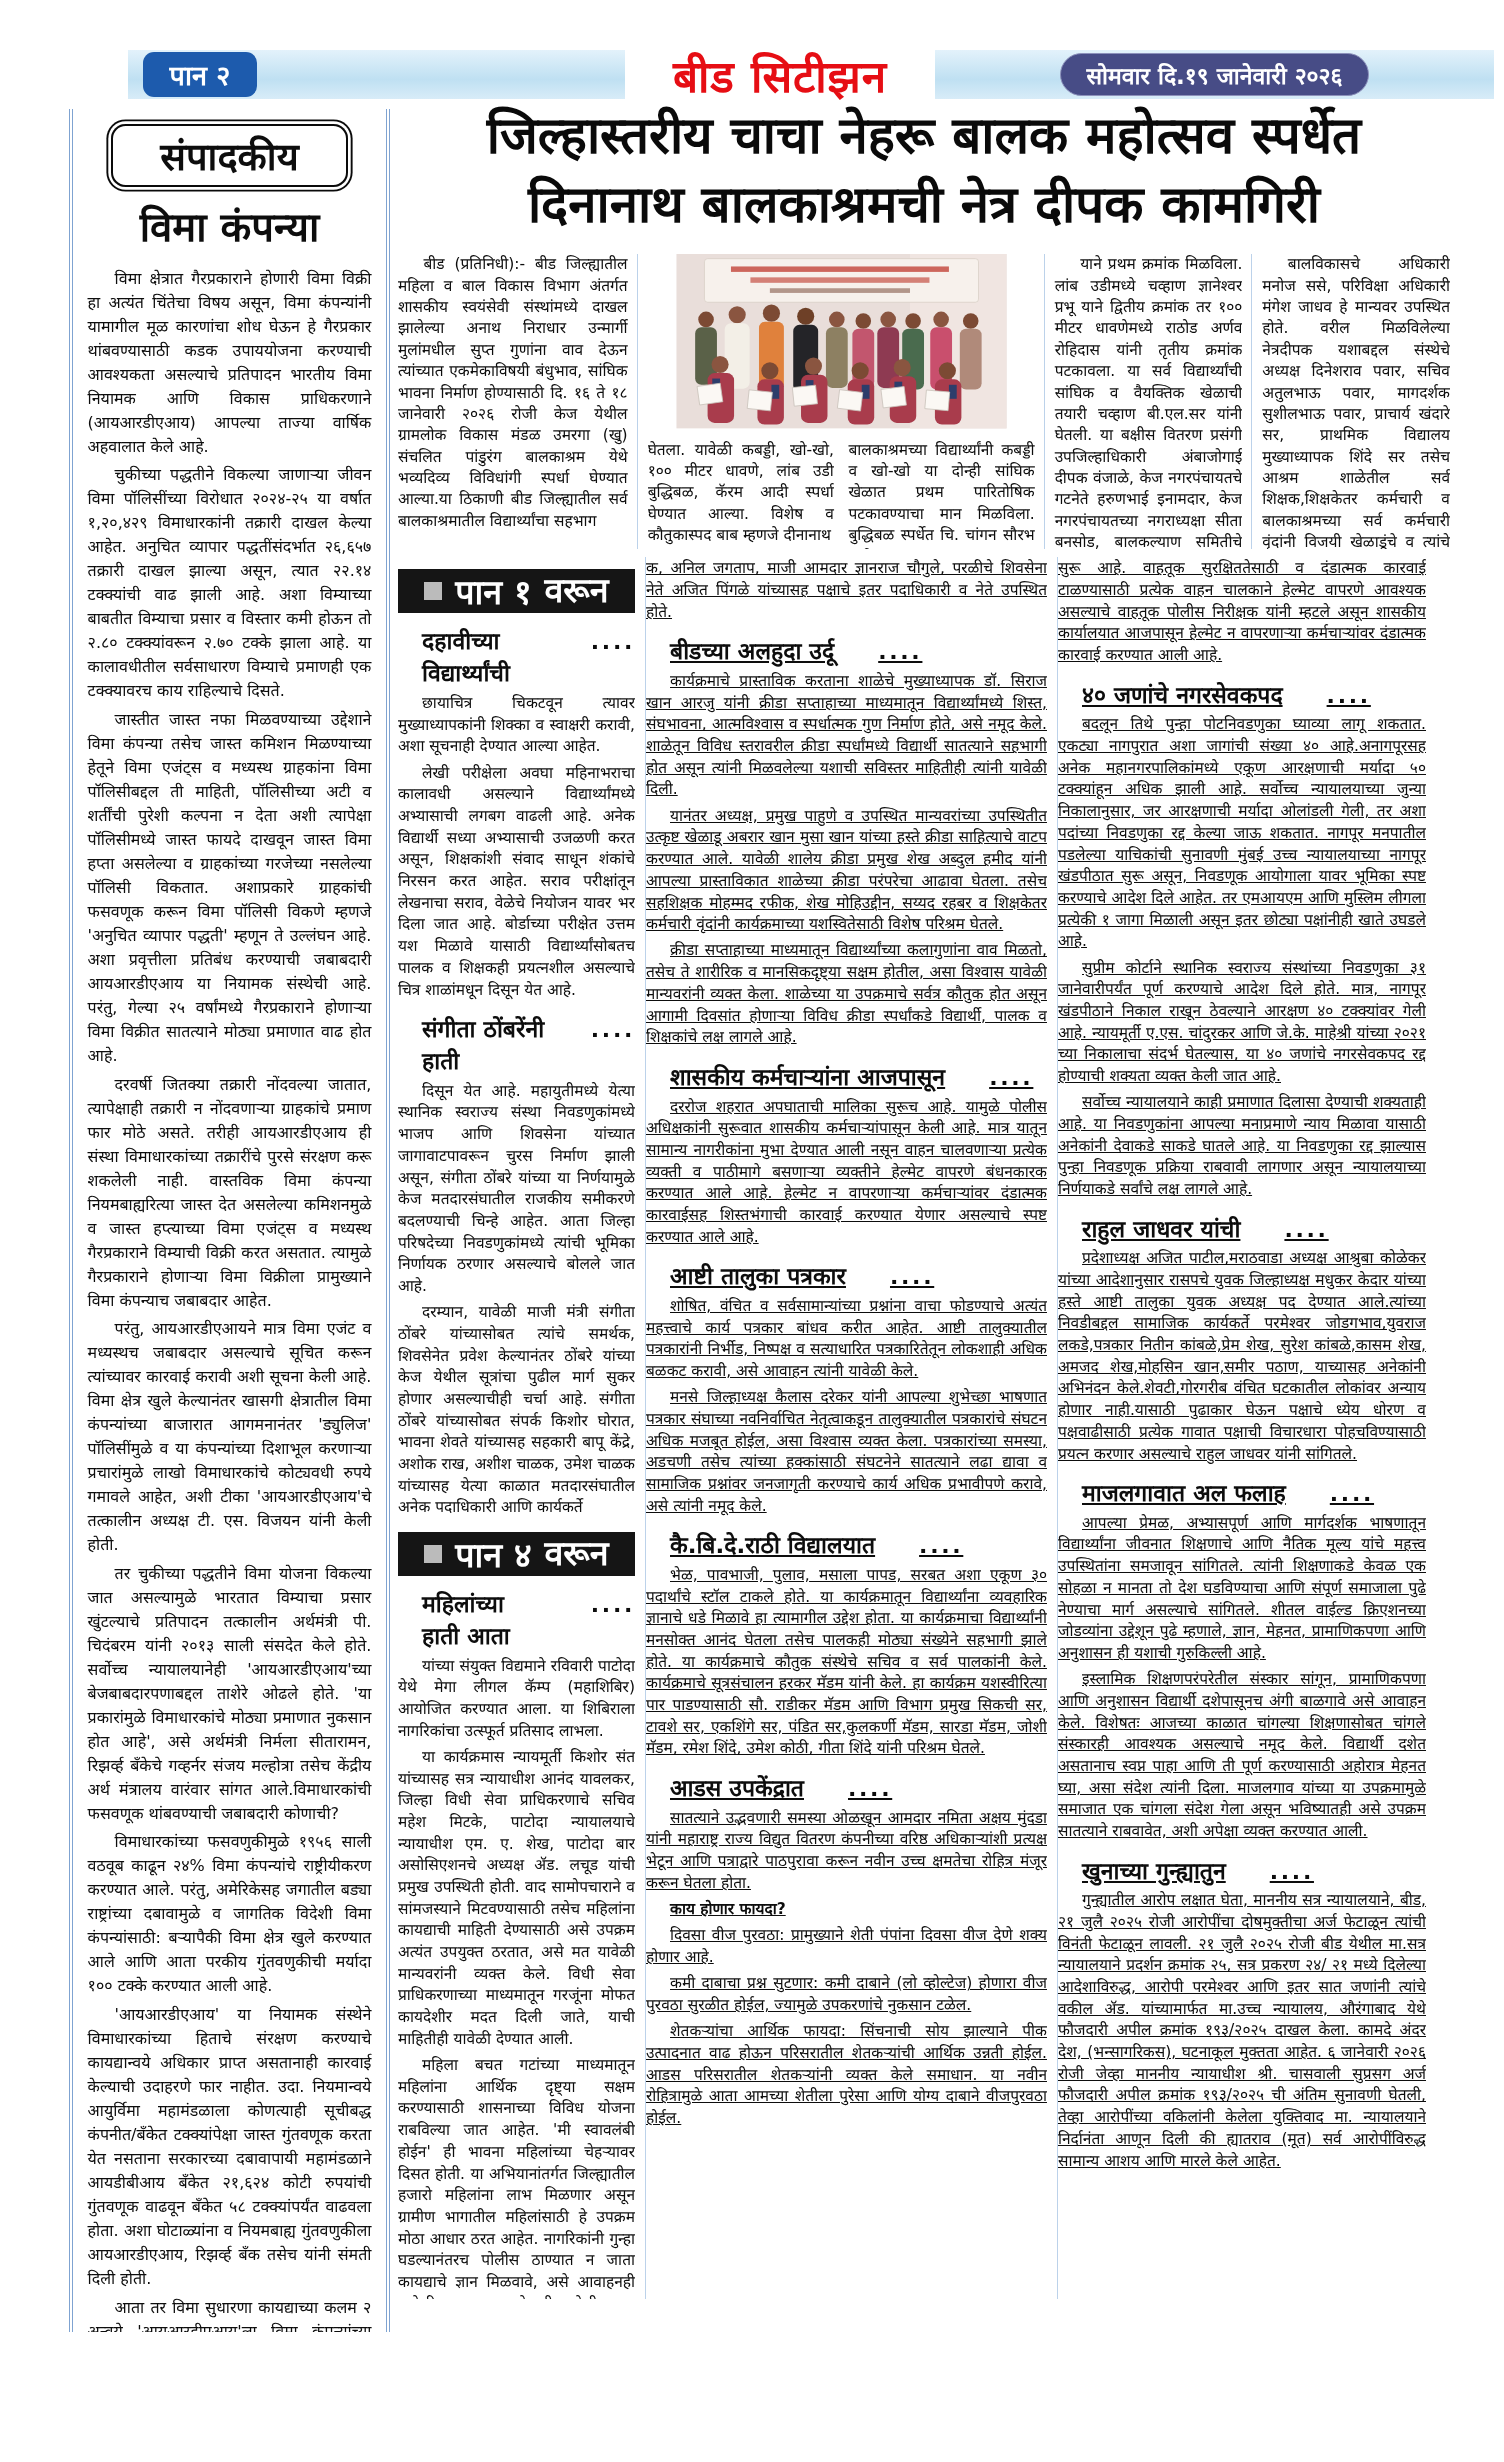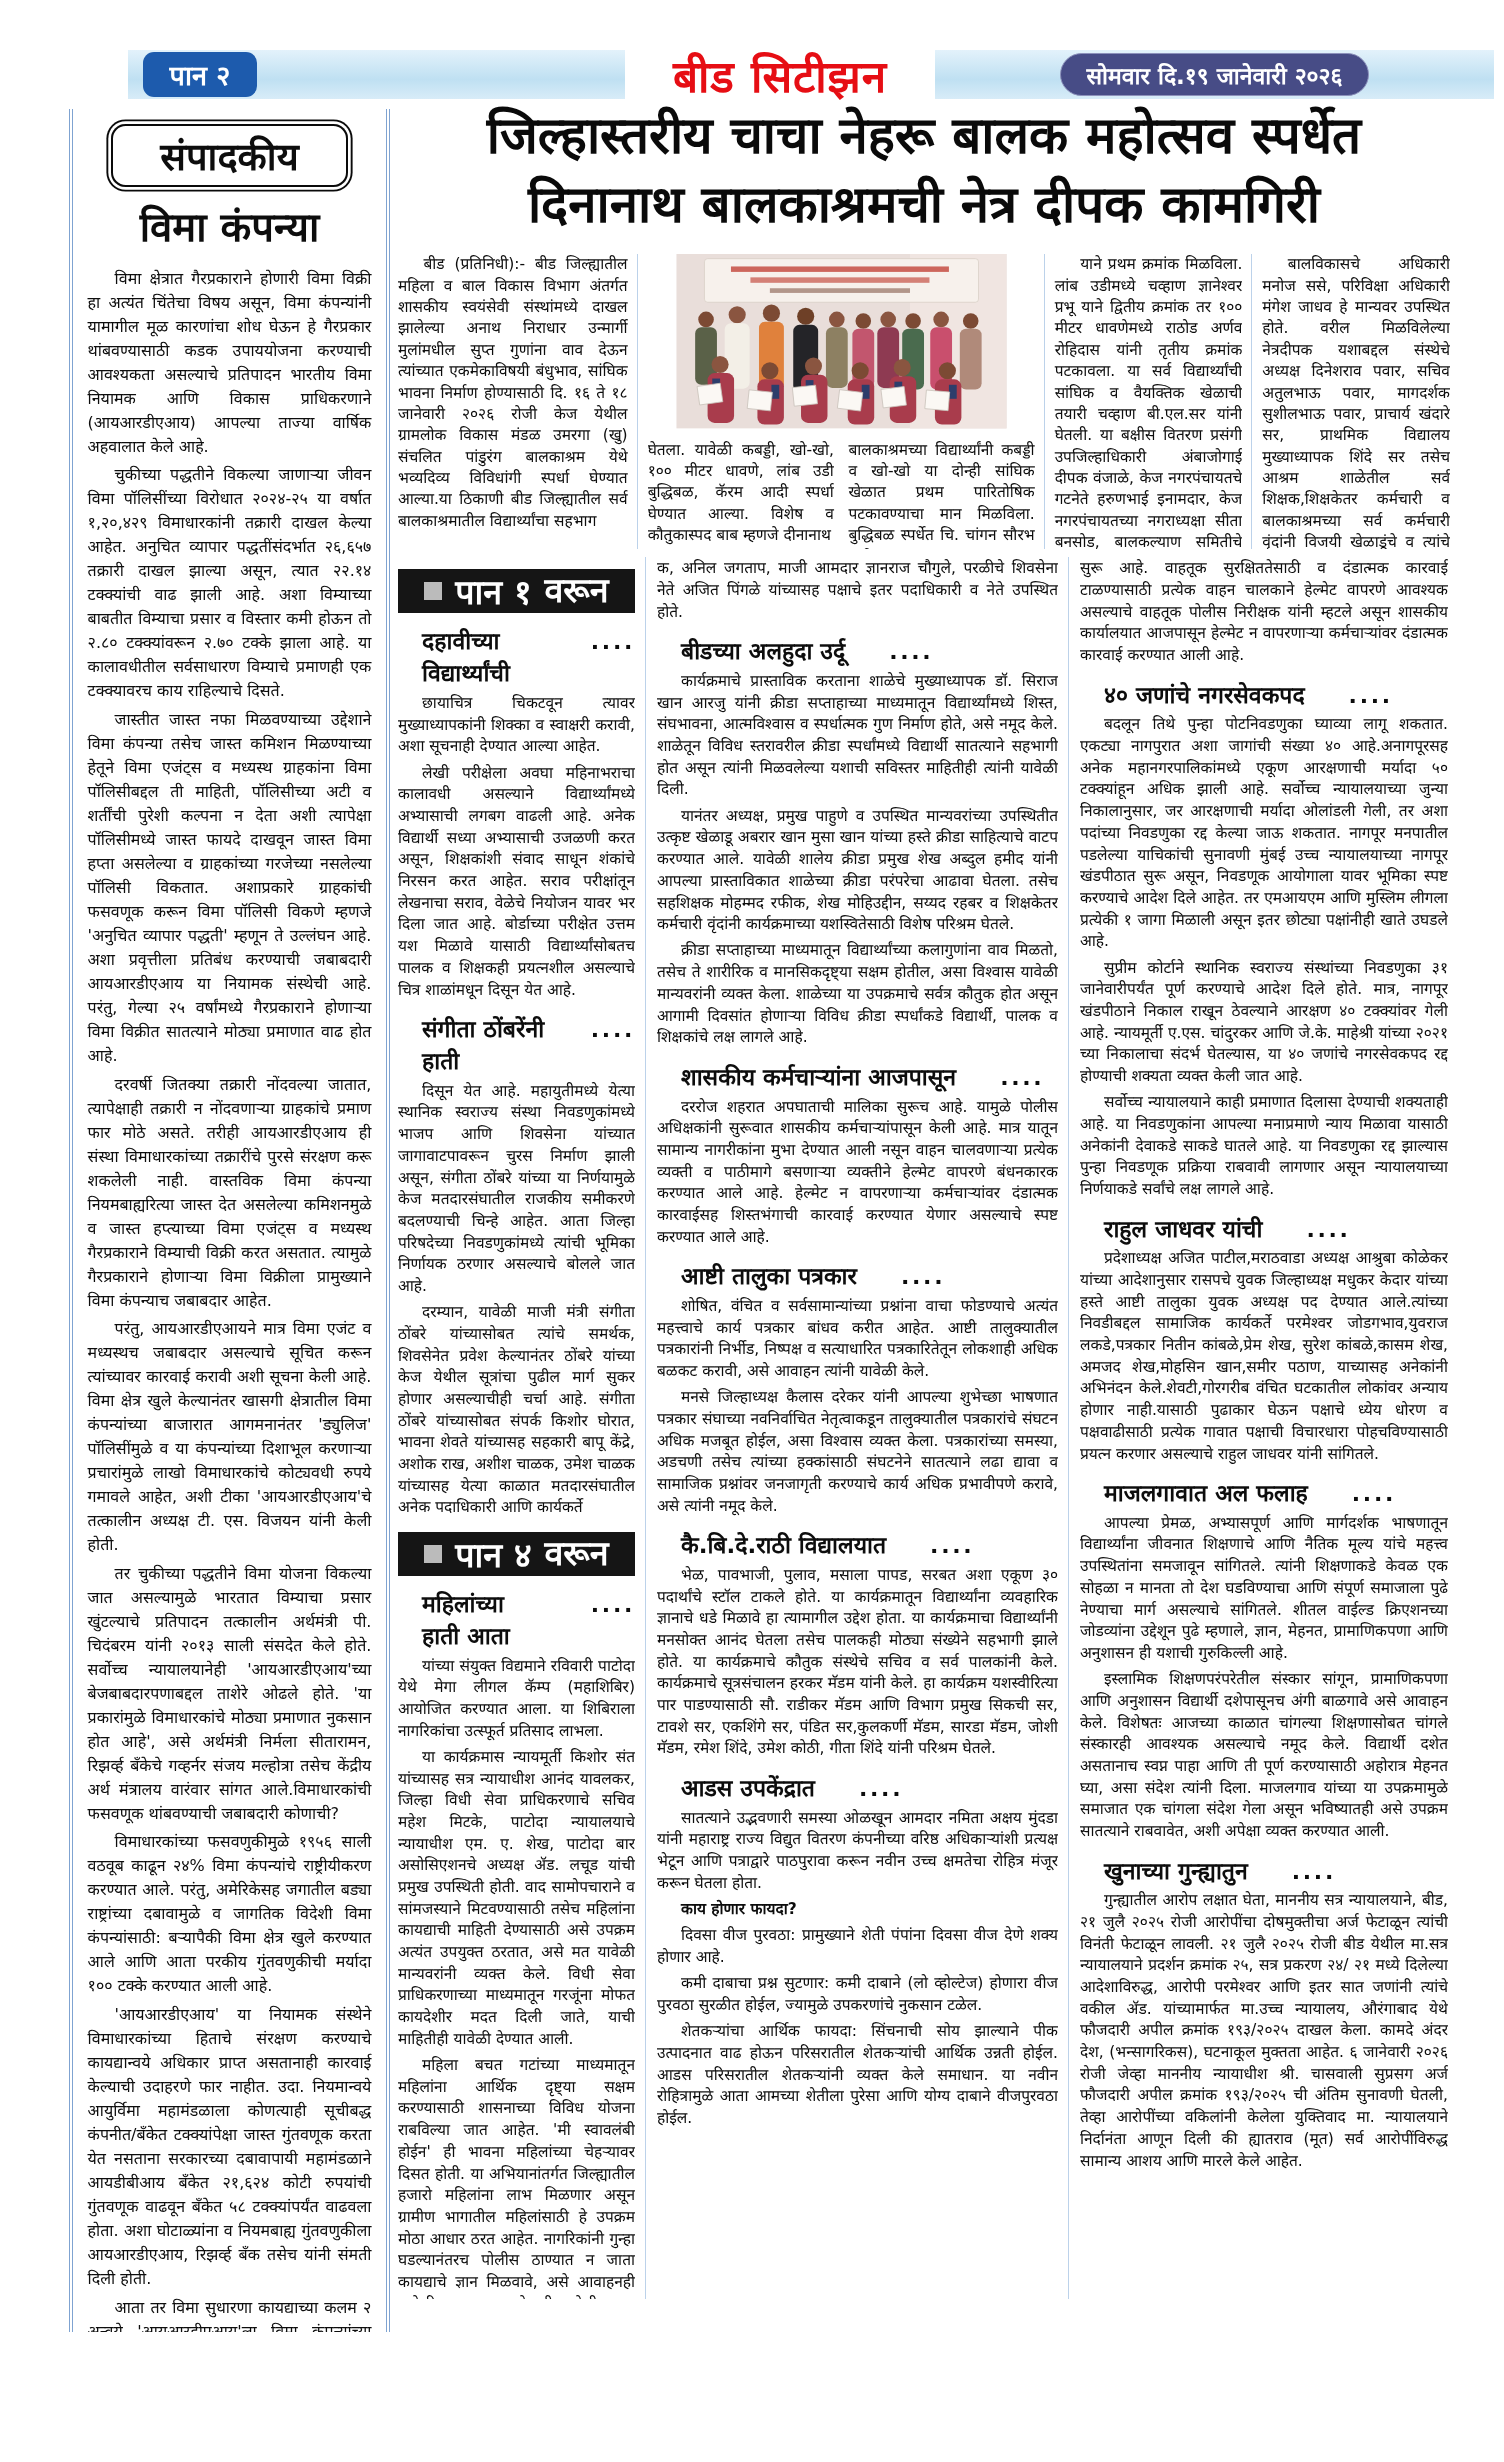--- a/index.html
+++ b/index.html
@@ -33,21 +33,21 @@
   .c1{width:230px;}.c3{width:188px;}.c4{width:188px;}
   .photo-block{width:387px;display:flex;flex-direction:column;}
   .photo{width:387px;height:204px;display:block;}
   .under-photo{display:flex;gap:14.6px;margin-top:11px;overflow:hidden;}
   .under-photo p{flex:1;margin:0;font-size:15.5px;line-height:1.38;text-align:justify;}
   
   .bands{display:flex;height:1742px;overflow:hidden;}
   .colA{width:237px;overflow:hidden;}
   .colB{width:401px;overflow:hidden;}
   .colC{width:368px;overflow:hidden;}
-  .bands > div + div{border-left:0.9px solid #bcd2ea;margin-left:10px;padding-left:11px;}
+  .bands > div + div{border-left:0.9px solid #bcd2ea;margin-left:10px;text-decoration:underline;}
   .secbar{background:#151515;color:#fff;display:flex;align-items:center;justify-content:center;gap:12.8px;
           height:44px;font-size:34px;font-weight:bold;margin:12.8px 0 11px;}
   .secbar .sq{width:18px;height:18px;background:#bbbbbb;display:inline-block;}
   .secbar .suffix{border-bottom:2.7px solid #fff;padding-bottom:2.7px;}
   .item h3{display:flex;align-items:baseline;gap:44px;font-size:23px;font-weight:800;margin:11px 0 4.6px;padding-left:24px;}
   .item h3 .dots{font-size:22px;font-weight:900;letter-spacing:2.7px;}
   .item p{font-size:15.5px;line-height:1.4;text-align:justify;margin:0 0 4.6px;text-indent:24px;}
   .item p.q{font-weight:bold;text-indent:24px;}
   .cont{font-size:15.5px;line-height:1.4;text-align:justify;margin:1.8px 0 0;}
 </style>

